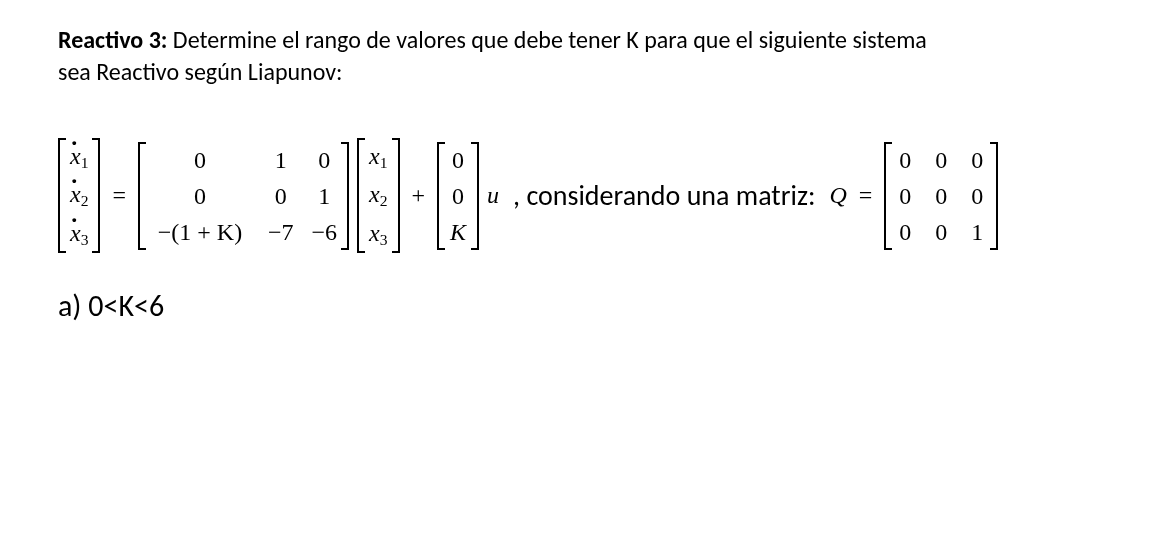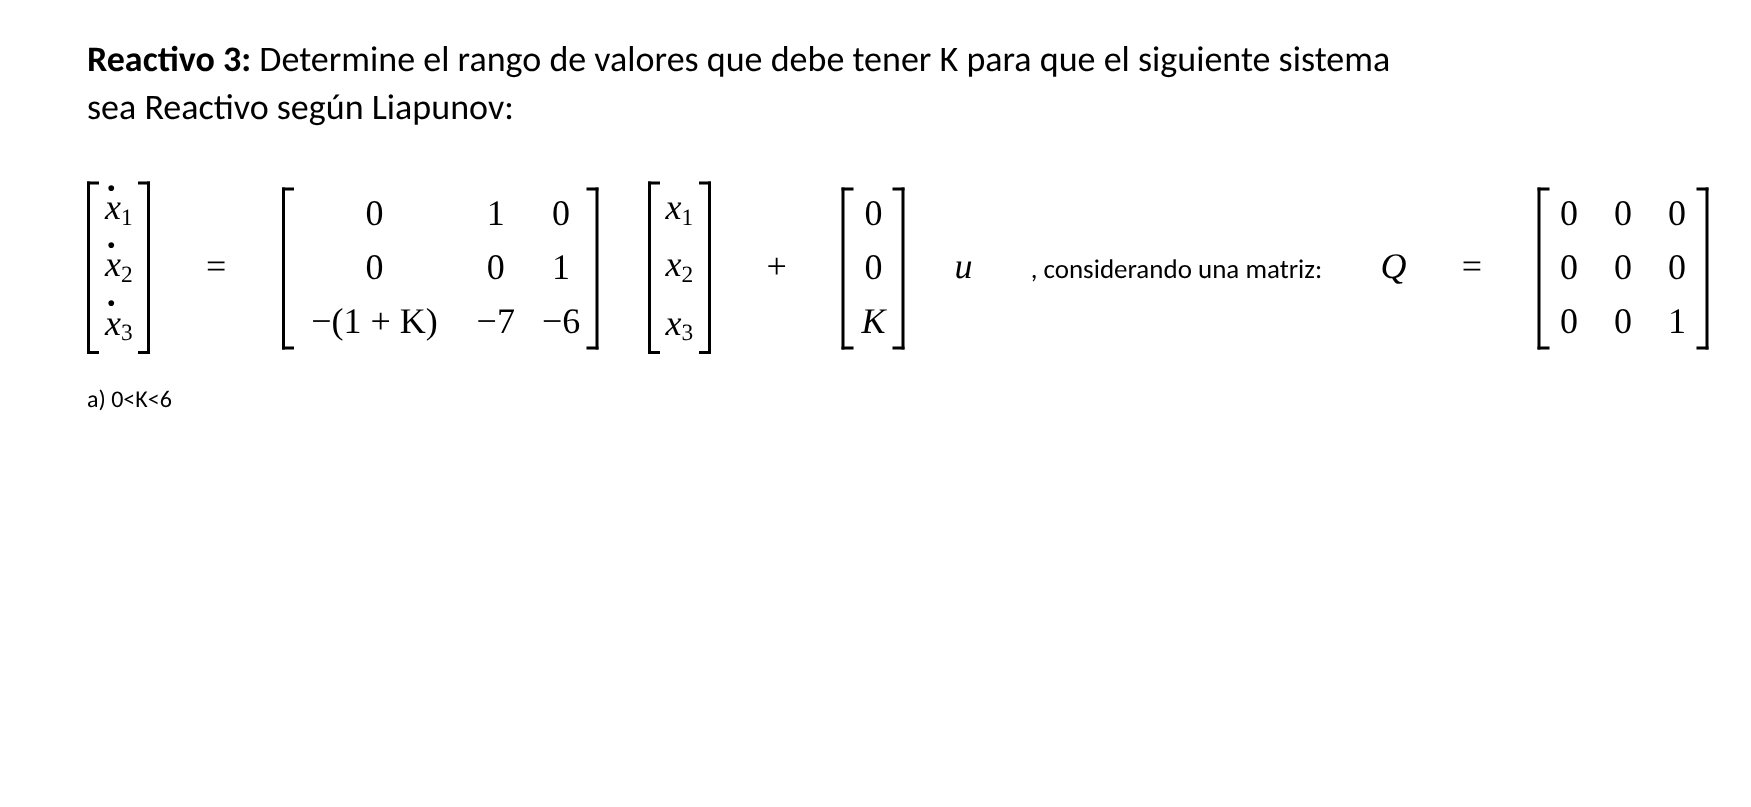--- a/index.html
+++ b/index.html
@@ -10,32 +10,31 @@
     font-size: 24px;
     color: #000;
     width: 1167px;
   }
   .page {
     padding: 24px 28px 24px 58px;
     box-sizing: border-box;
   }
   .prompt {
     line-height: 1.35;
-    margin-bottom: 32px;
+    margin-bottom: 49px;
   }
   .prompt .bold { font-weight: 700; }
   .math-row {
     display: flex;
     align-items: center;
     gap: 8px;
     font-family: "Times New Roman", Times, serif;
     font-size: 24px;
-    margin-bottom: 20px;
+    margin-bottom: 32px;
     white-space: nowrap;
-    justify-content: space-between;
   }
   .matrix {
     display: inline-flex;
     align-items: stretch;
   }
   .matrix .br {
     width: 8px;
     position: relative;
   }
   .matrix .br::before,
@@ -92,26 +91,26 @@
     transform: translateX(-50%);
     font-style: normal;
     font-weight: 700;
   }
   .op {
     font-family: "Times New Roman", serif;
     padding: 0 4px;
   }
   .text-mid {
     font-family: Calibri, Arial, sans-serif;
-    font-size: 18px;
+    font-size: 28px;
     padding: 0 6px;
   }
   .options {
     font-family: Calibri, Arial, sans-serif;
-    font-size: 16px;
+    font-size: 30px;
     line-height: 1.4;
   }
   .options div { margin-bottom: 2px; }
 </style>
 </head>
 <body>
 
 <div class="page">
 
   <div class="prompt">

